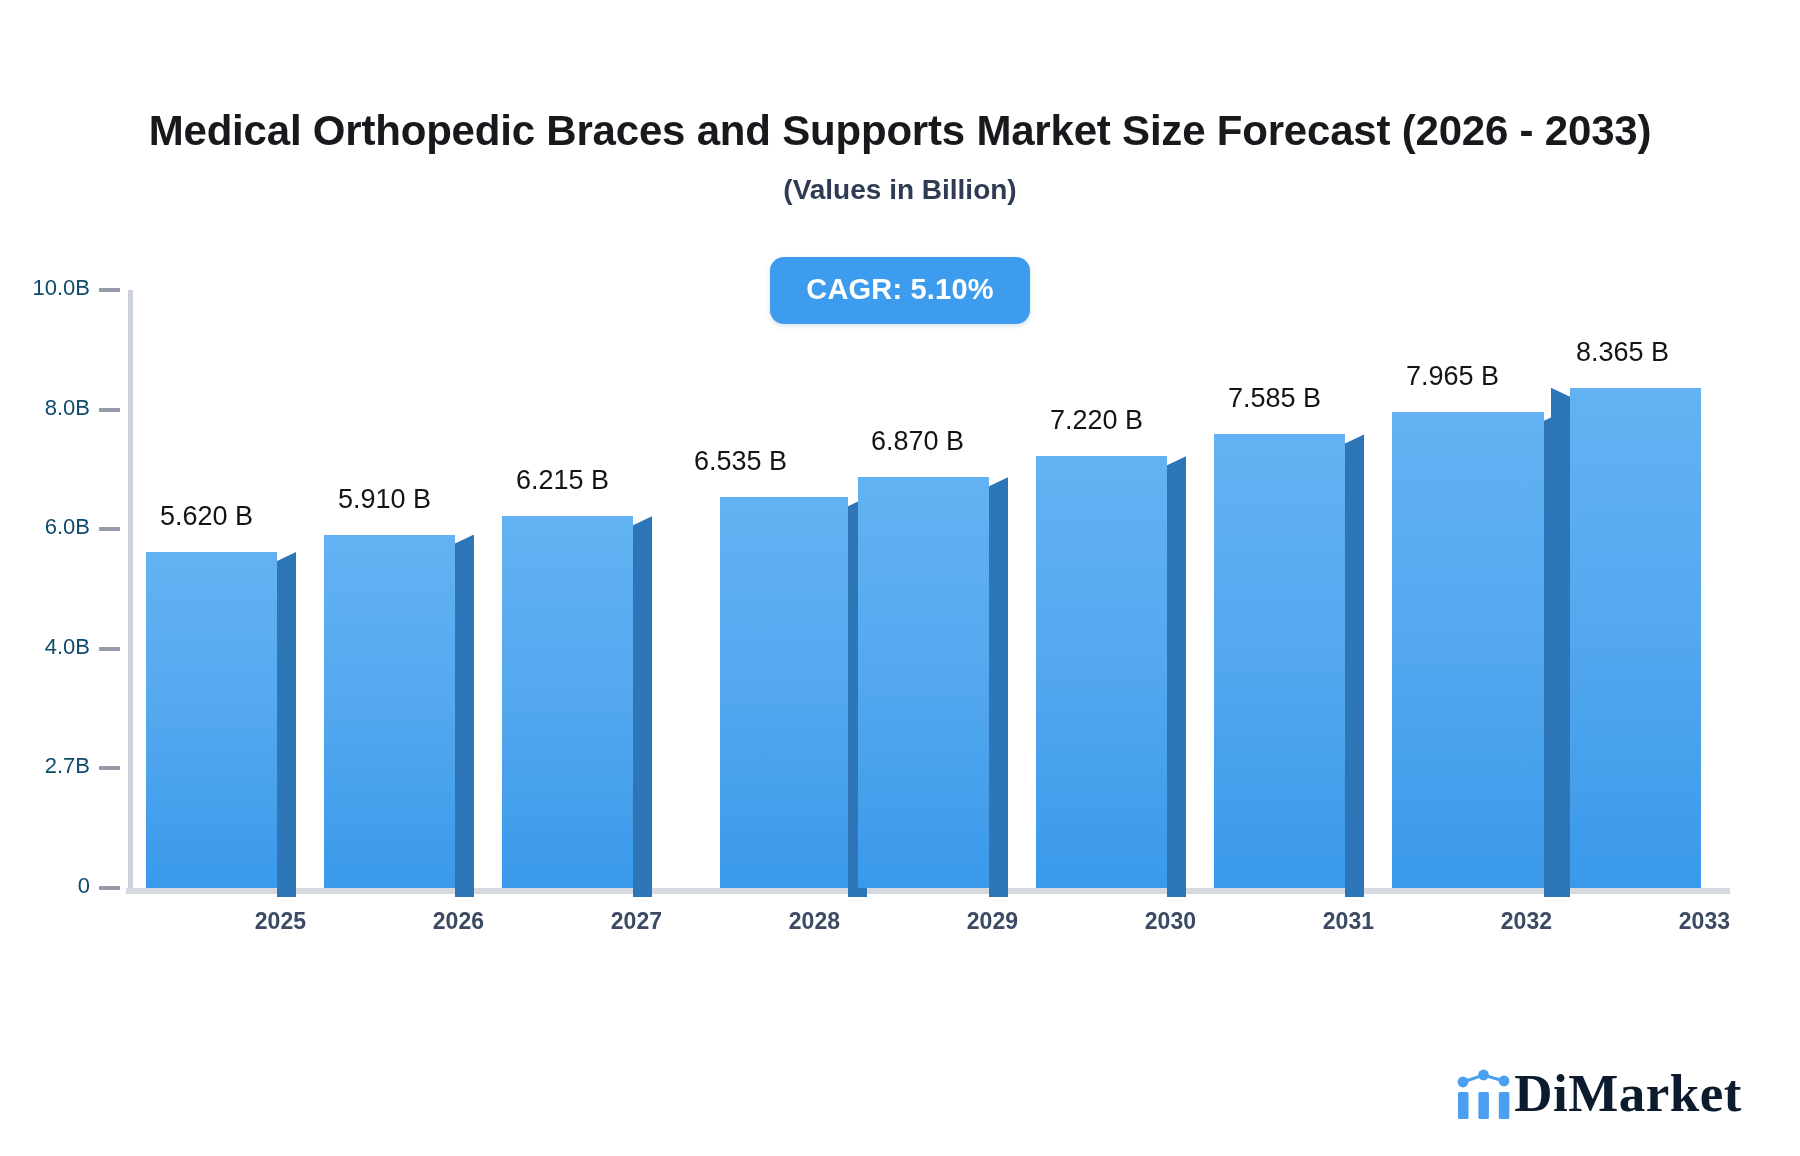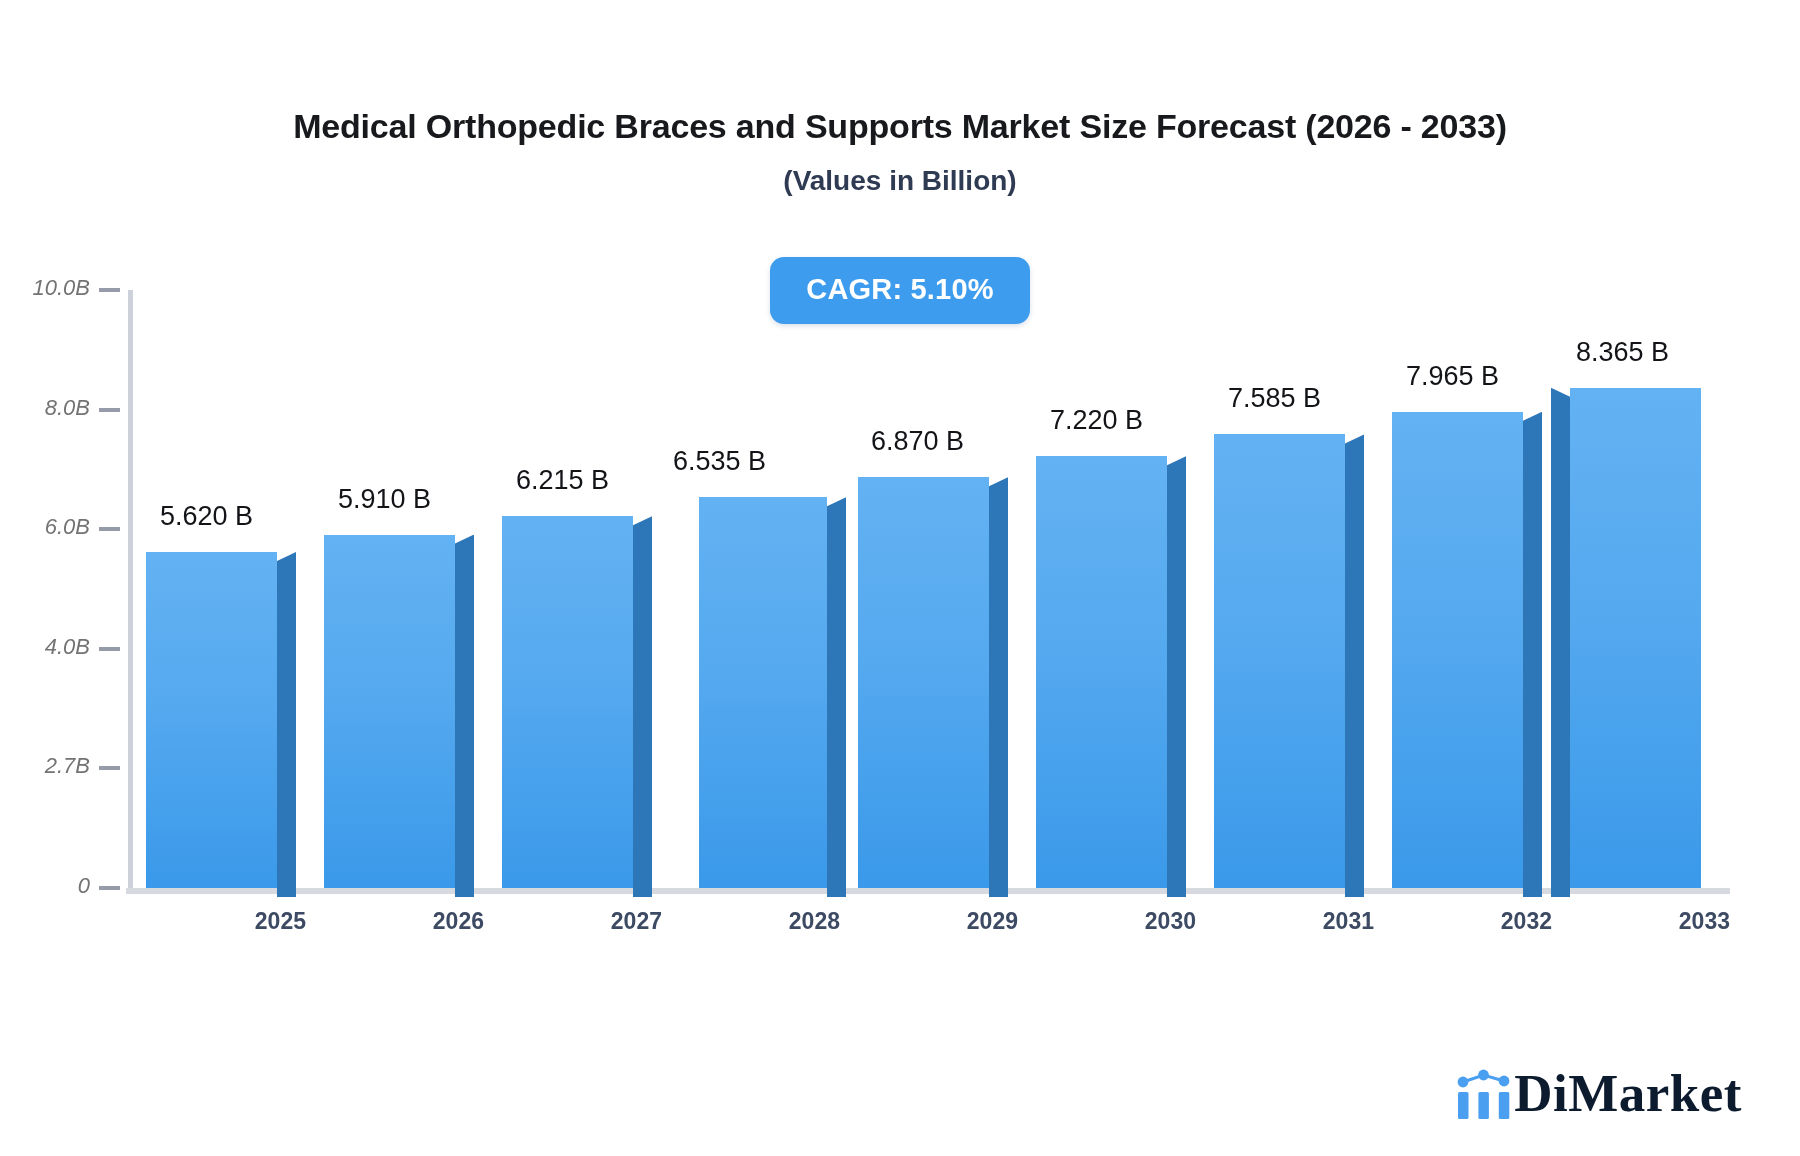--- a/index.html
+++ b/index.html
@@ -22,21 +22,21 @@
   
   .header {
     position: absolute;
     left: 0;
     top: 0;
     width: 1800px;
     text-align: center;
   }
   .chart-title {
     margin-top: 108px;
-    font-size: 34px;
+    font-size: 42px;
     font-weight: bold;
     color: #17191c;
     letter-spacing: -0.2px;
     line-height: 1.1;
   }
   .chart-subtitle {
     margin-top: 21px;
     font-size: 28px;
     font-weight: bold;
     color: #2f3b52;
@@ -94,24 +94,23 @@
     position: absolute;
     left: -128px;
     width: 128px;
     height: 0;
   }
   .ytick .lbl {
     position: absolute;
     right: 38px;
     top: -15px;
     font-size: 22px;
-    color: #737373;
+    color: #0c4a6e;
     white-space: nowrap;
     text-align: right;
-    font-style: italic;
   }
   .ytick .mark {
     position: absolute;
     right: 8px;
     top: -2px;
     width: 21px;
     height: 4px;
     background: #959ba8;
   }
 
@@ -260,21 +259,21 @@
           </div>
           <div class="bar-label" style="bottom: 375.418px; left: 14px;">5.910 B</div>
         </div>
         <div class="barslot" style="left: 374px; width: 131px;">
           <div class="bar3d" style="height: 371.657px;">
             <div class="bar-side right"></div>
             <div class="bar-front"></div>
           </div>
           <div class="bar-label" style="bottom: 393.657px; left: 14px;">6.215 B</div>
         </div>
-        <div class="barslot" style="left: 531px; width: 128px; padding-left: 40px;">
+        <div class="barslot" style="left: 552px; width: 128px; padding-left: 40px;">
           <div class="bar3d" style="height: 390.793px;">
             <div class="bar-side right"></div>
             <div class="bar-front"></div>
           </div>
           <div class="bar-label" style="bottom: 412.793px; left: 14px;">6.535 B</div>
         </div>
         <div class="barslot" style="left: 730px; width: 131px;">
           <div class="bar3d" style="height: 410.826px;">
             <div class="bar-side right"></div>
             <div class="bar-front"></div>
@@ -288,21 +287,21 @@
           </div>
           <div class="bar-label" style="bottom: 453.756px; left: 14px;">7.220 B</div>
         </div>
         <div class="barslot" style="left: 1086px; width: 131px;">
           <div class="bar3d" style="height: 453.583px;">
             <div class="bar-side right"></div>
             <div class="bar-front"></div>
           </div>
           <div class="bar-label" style="bottom: 475.583px; left: 14px;">7.585 B</div>
         </div>
-        <div class="barslot" style="left: 1264px; width: 131px;">
+        <div class="barslot" style="left: 1264px; width: 152px;">
           <div class="bar3d" style="height: 476.307px;">
             <div class="bar-side right"></div>
             <div class="bar-front"></div>
           </div>
           <div class="bar-label" style="bottom: 498.307px; left: 14px;">7.965 B</div>
         </div>
         <div class="barslot" style="left: 1442px; width: 131px;">
           <div class="bar3d" style="height: 500.227px;">
             <div class="bar-side left"></div>
             <div class="bar-front"></div>

